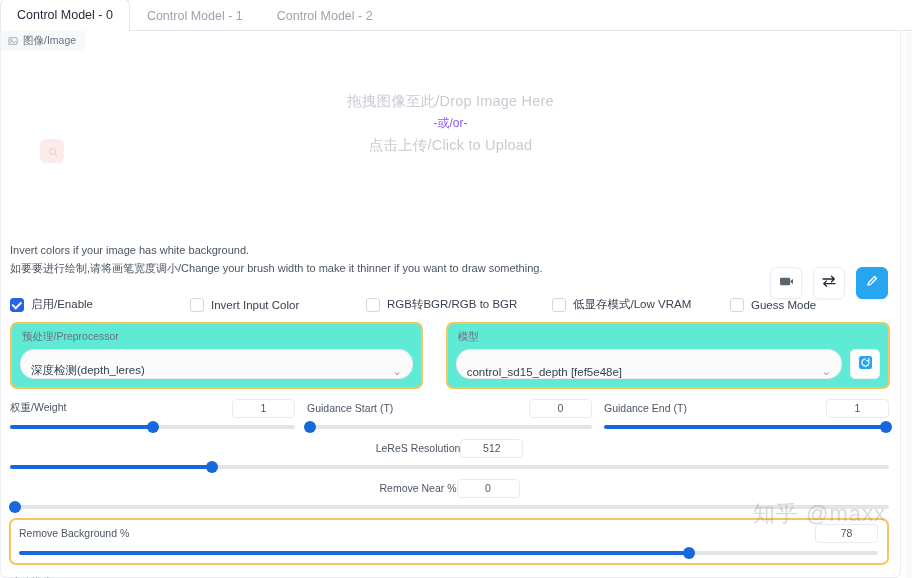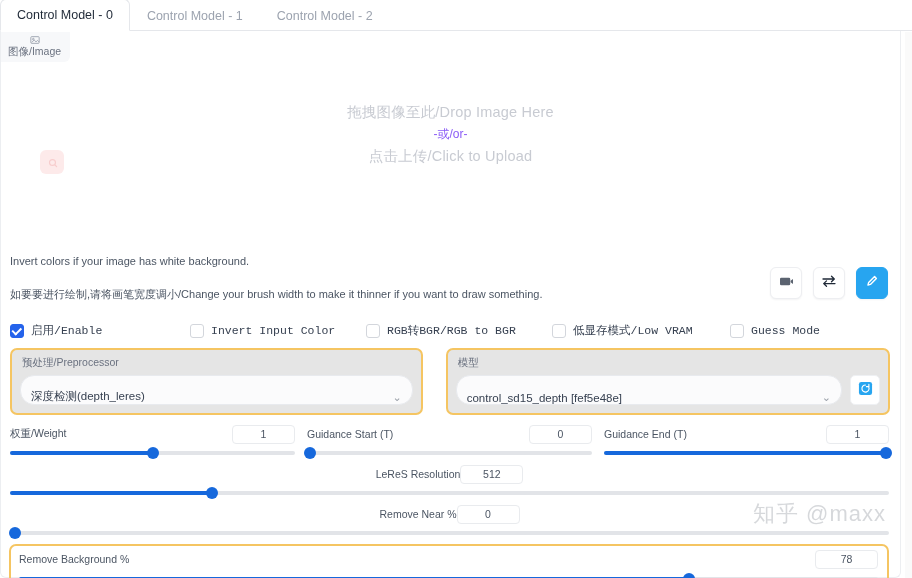--- a/index.html
+++ b/index.html
@@ -44,27 +44,26 @@
     margin: 0 11px 0 0;
     padding: 0;
     border: 1px solid #eceef1;
     border-top: none;
     border-radius: 0 0 6px 6px;
     height: 547px;
     background: #fff;
   }
 
   .img-label {
-    display: inline-flex; align-items: center; 
+    display: inline-flex; align-items: center; gap: 5px;
     font-size: 10.5px; color: #6b7280;
     background: #f7f8fa;
     border-radius: 0 0 6px 0;
     padding: 3px 9px 3px 7px;
     margin: 0;
-    flex-direction: column;
   }
   .img-label svg { display:block; }
 
   
   .dropzone {
     position: relative;
     height: 174px;
     display: flex; flex-direction: column;
     align-items: center; justify-content: flex-start;
     padding-top: 38px;
@@ -77,39 +76,39 @@
     position: absolute; left: 39px; top: 88px;
     width: 24px; height: 24px; border-radius: 6px;
     background: #fdeaea;
     display: flex; align-items: center; justify-content: center;
   }
   .ghost-icon svg { opacity: .55; }
 
   
   .hints { padding: 0 0 0 9px; margin-top: 18px; }
   .hint { font-size: 11px; color: #4b5563; line-height: 14.5px; }
-  .hint + .hint { margin-top: 18px; }
+  .hint + .hint { margin-top: 3px; }
 
   
   .iconrow {
     position: absolute; right: 12px; top: 236px;
     display: flex; gap: 11px;
   }
   .ibtn {
     width: 32px; height: 32px; border-radius: 6px;
     border: 1px solid #edeef1; background: #fff;
     display: flex; align-items: center; justify-content: center;
     box-shadow: 0 1px 2px rgba(16,24,40,.05);
   }
   .ibtn.accent { background: #27a5f0; border-color:#27a5f0; }
 
   
   .checkrow {
     display: flex; align-items: center;
-    margin-top: 22px; padding-left: 9px; font-family: Liberation Mono, monospace;
+    margin-top: 22px; padding-left: 9px;
   }
   .chk { display: flex; align-items: center; gap: 7px; }
   .chk:nth-child(1){ width: 180px; }
   .chk:nth-child(2){ width: 176px; }
   .chk:nth-child(3){ width: 186px; }
   .chk:nth-child(4){ width: 178px; }
   .box {
     width: 14px; height: 14px; border-radius: 3px;
     border: 1px solid #d3d6dc; background: #fff; flex: none;
     display:flex;align-items:center;justify-content:center;
@@ -120,21 +119,21 @@
     border-left:2px solid #fff; border-bottom:2px solid #fff;
     transform: rotate(-45deg) translate(0px,-1px);
   }
   .chk-label { font-size: 11.5px; color: #374151; white-space: nowrap; }
 
   
   .ddrow { display: flex; margin-top: 10px; padding: 0 10px 0 9px; gap: 23px; }
   .ddwrap {
     border: 2px solid #f5c562; border-radius: 7px;
     padding: 6px 8px 8px 8px;
-    background: #e5e5e5;
+    background: #5eead4;
   }
   .ddwrap.left  { width: 417px; }
   .ddwrap.right { width: 449px; display:flex; flex-direction:column; }
   .dd-label { font-size: 10.5px; color: #6b7280; margin: 0 0 5px 2px; }
   .dd-inner { display: flex; align-items: center; gap: 8px; }
   .select {
     flex: 1; height: 30px;
     border: 1px solid #e8eaee; border-radius: 14px;
     background: #fbfbfc;
     display: flex; align-items: flex-end; justify-content: space-between;

